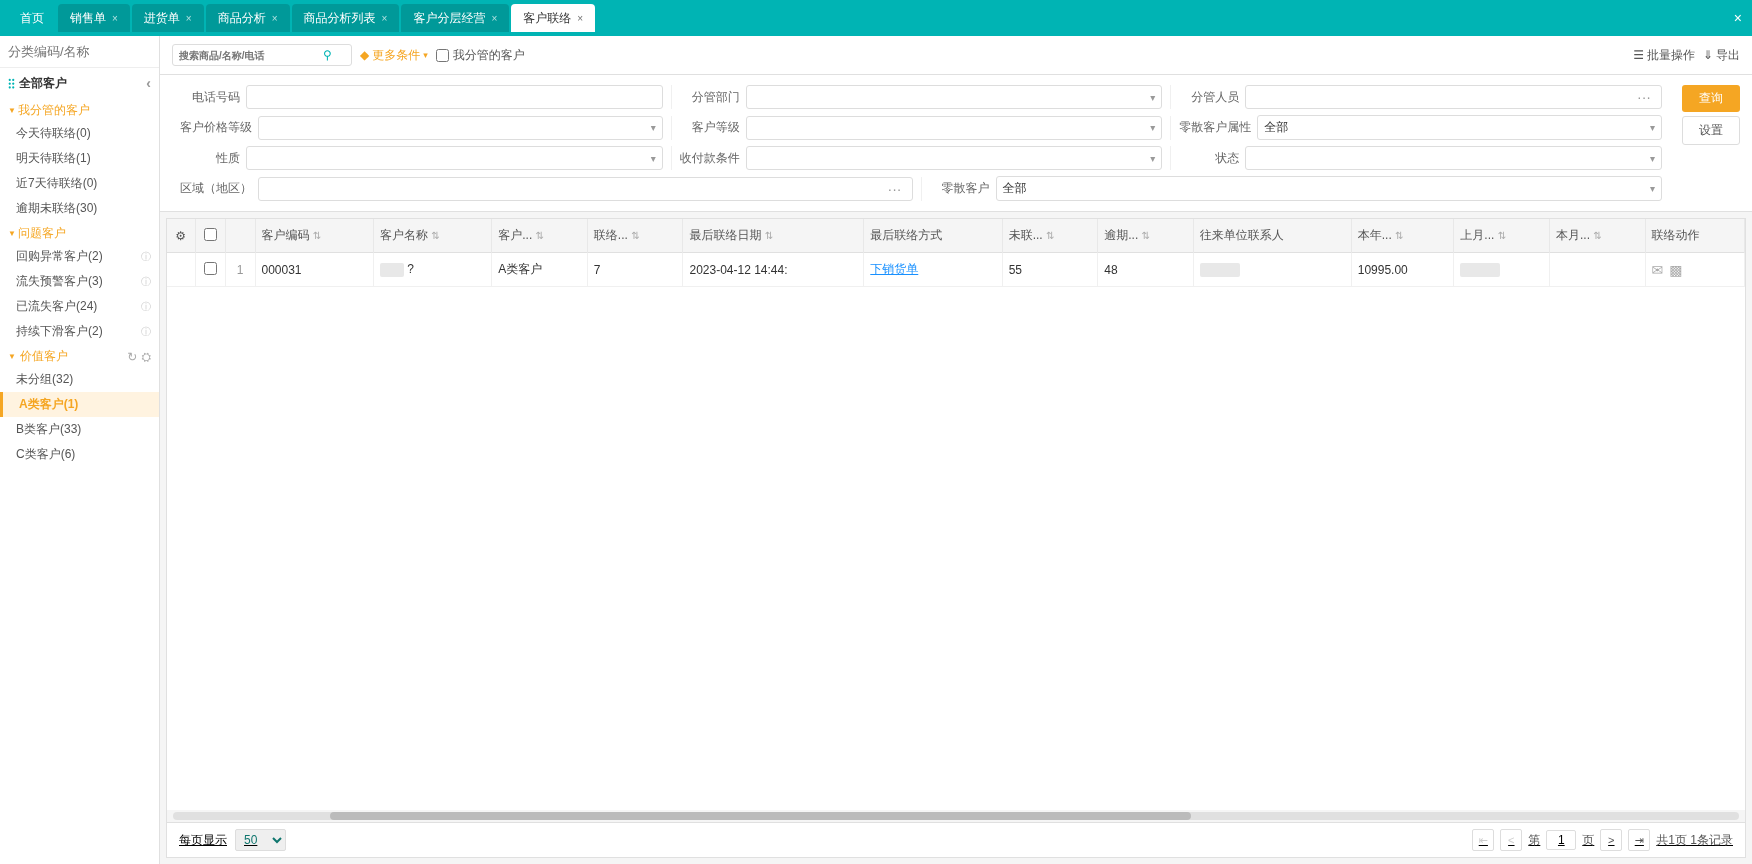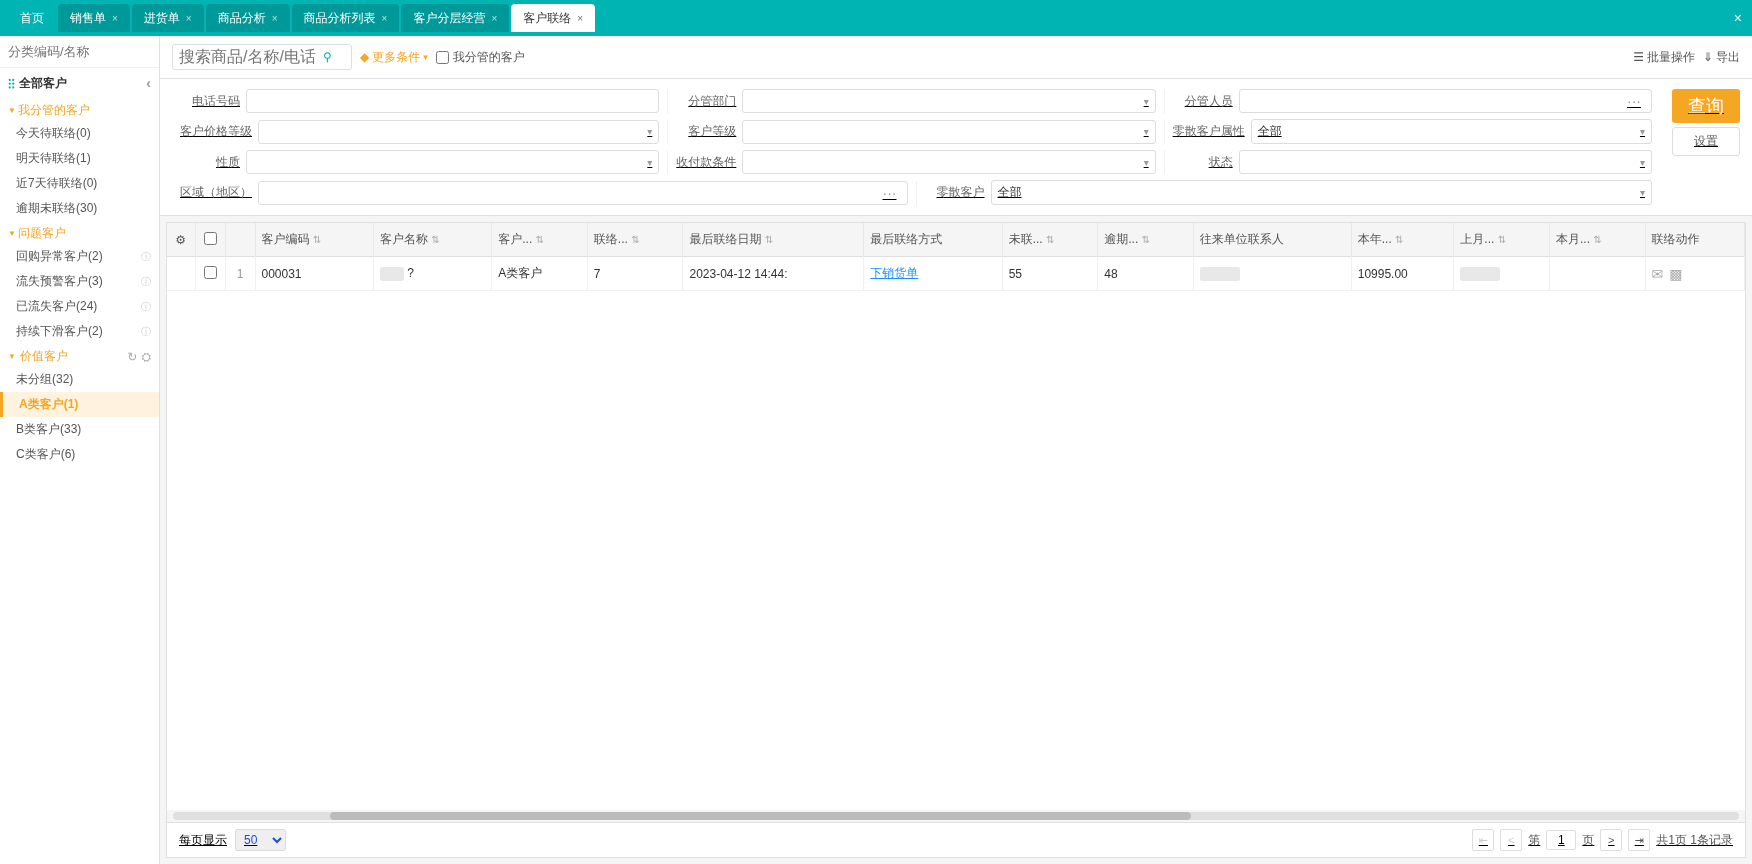--- a/index.html
+++ b/index.html
@@ -125,21 +125,21 @@
     }
     .filter-search-input {
       display: flex;
       align-items: center;
       border: 1px solid #ddd;
       border-radius: 3px;
       padding: 3px 6px;
       gap: 4px;
       width: 180px;
     }
-    .filter-search-input input { border: none; outline: none; font-size: 16px; width: 140px; color: #0f766e; }
+    .filter-search-input input { border: none; outline: none; font-size: 10px; width: 140px; color: #0f766e; font-weight: bold; }
     .more-filters-btn {
       color: #f5a623;
       cursor: pointer;
       display: flex;
       align-items: center;
       gap: 3px;
       font-size: 12px;
     }
     .my-customer-check {
       display: flex;
@@ -204,21 +204,21 @@
     .filter-select-with-value .select-text { color: #333; }
     .filter-dots { color: #999; cursor: pointer; font-size: 14px; padding: 0 4px; }
 
     .query-btn {
       background: #f5a623;
       color: #fff;
       border: none;
       border-radius: 3px;
       padding: 5px 16px;
       cursor: pointer;
-      font-size: 18px;
+      font-size: 12px;
     }
     .settings-btn {
       background: #fff;
       color: #555;
       border: 1px solid #ddd;
       border-radius: 3px;
       padding: 5px 16px;
       cursor: pointer;
       font-size: 12px;
     }
@@ -349,21 +349,21 @@
       text-align: center;
       padding: 2px;
       border-radius: 2px;
       font-size: 12px;
     }
     .page-size-select {
       border: 1px solid #ddd;
       border-radius: 2px;
       padding: 2px 4px;
       font-size: 12px;
-      color: #1d4ed8;
+      color: #0f766e;
       cursor: pointer;
     }
 
     .checkbox-cell { width: 30px; text-align: center; }
     .number-cell { width: 30px; text-align: center; color: #999; }
 
     .customer-name-placeholder {
       display: inline-block;
       width: 24px;
       height: 14px;
@@ -512,21 +512,21 @@
           <span>批量操作</span>
         </div>
         <div class="export-btn">
           <span>⇓</span>
           <span>导出</span>
         </div>
       </div>
     </div>
 
     <div class="advanced-filter">
-      <div style="display:flex; gap:0;text-decoration:underline;">
+      <div style="display:flex; gap:0;">
         <div style="flex:1;">
 
           <div class="filter-row">
             <div class="filter-field">
               <span class="filter-label">电话号码</span>
               <div class="filter-select">
                 <span class="select-text"></span>
               </div>
             </div>
             <div class="filter-field">

